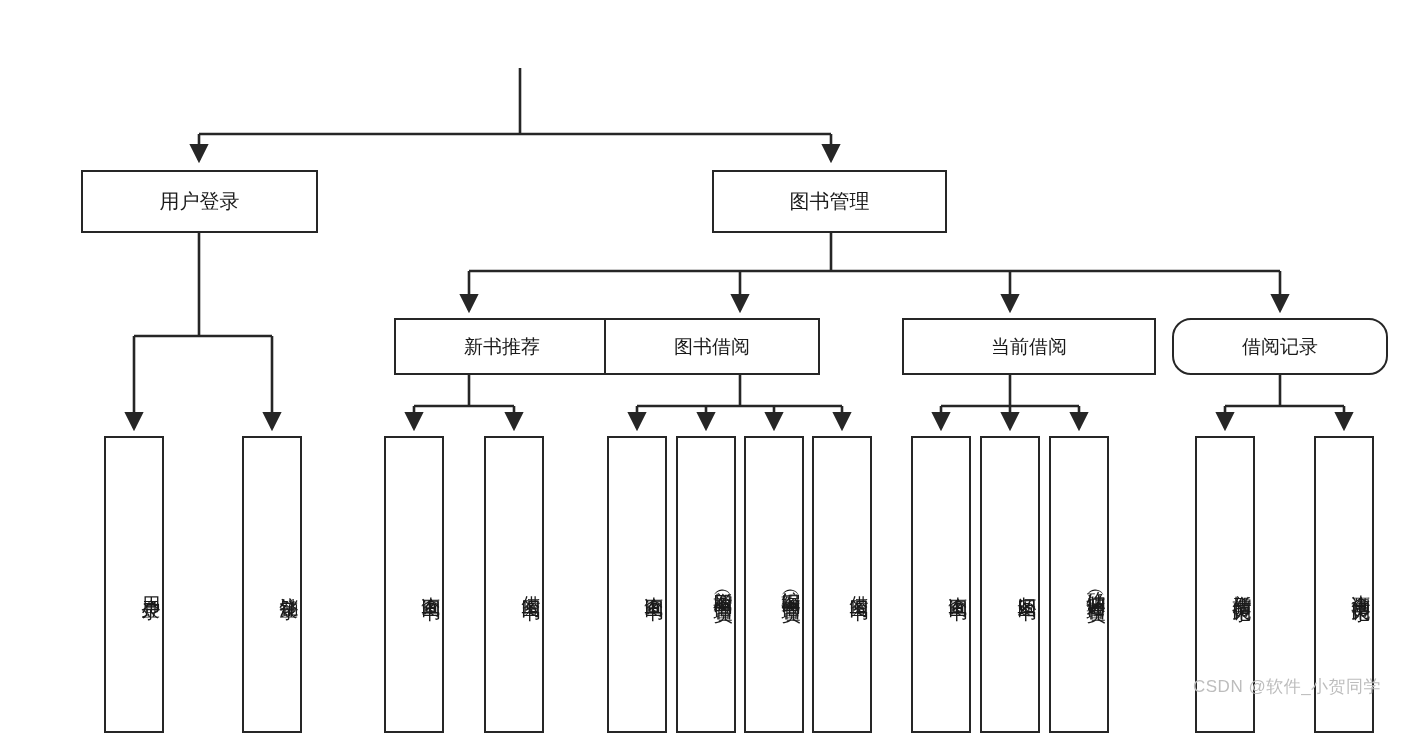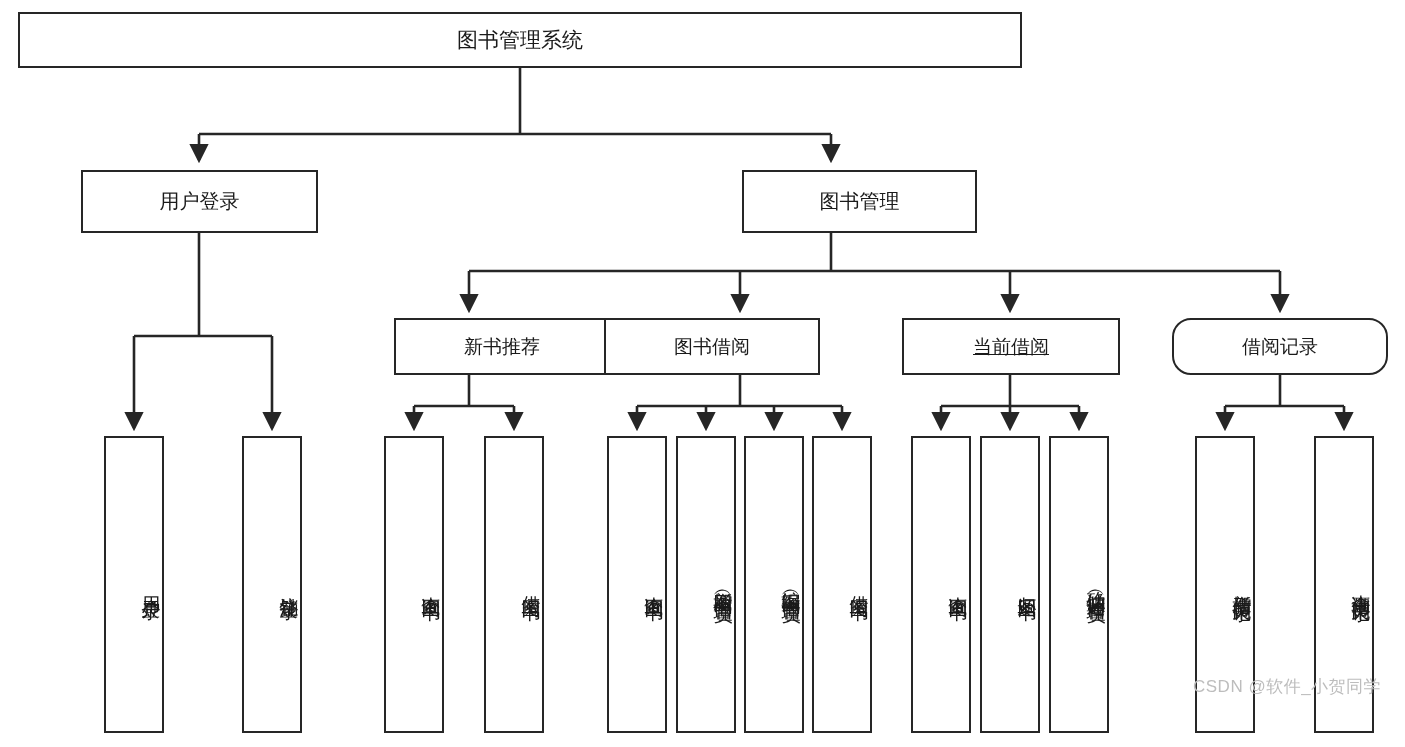--- a/index.html
+++ b/index.html
@@ -118,38 +118,35 @@
       <path d="M 1010 406 L 1010 428" marker-end="url(#arrow)"></path>
       <path d="M 1079 406 L 1079 428" marker-end="url(#arrow)"></path>
 
       <path d="M 1280 375 L 1280 406"></path>
       <path d="M 1225 406 L 1344 406"></path>
       <path d="M 1225 406 L 1225 428" marker-end="url(#arrow)"></path>
       <path d="M 1344 406 L 1344 428" marker-end="url(#arrow)"></path>
     </g>
   </svg>
 
-  <div class="node root" style="left:18px; top:12px; width:1004px; height:56px;">
-    <span>图书管理系统</span>
-  </div>
 
   <div class="node level2" style="left:81px; top:170px; width:237px; height:63px;">
     <span>用户登录</span>
   </div>
-  <div class="node level2" style="left:712px; top:170px; width:235px; height:63px;margin-left:30px;">
+  <div class="node level2" style="left:712px; top:170px; width:235px; height:63px;">
     <span>图书管理</span>
   </div>
 
   <div class="node level3" style="left:362px; top:318px; width:216px; height:57px;margin-left:32px;">
     <span>新书推荐</span>
   </div>
   <div class="node level3" style="left:604px; top:318px; width:216px; height:57px;">
     <span>图书借阅</span>
   </div>
-  <div class="node level3" style="left:902px; top:318px; width:218px; height:57px;text-decoration:underline;">
+  <div class="node level3" style="left:902px; top:318px; width:254px; height:57px;">
     <span>当前借阅</span>
   </div>
   <div class="node level3" style="left:1172px; top:318px; width:216px; height:57px;border-radius:19px;">
     <span>借阅记录</span>
   </div>
 
   <div class="node leaf" style="left:104px; top:436px; width:60px; height:297px;">
     <span class="vtext">用户登录</span>
   </div>
   <div class="node leaf" style="left:242px; top:436px; width:60px; height:297px;">

